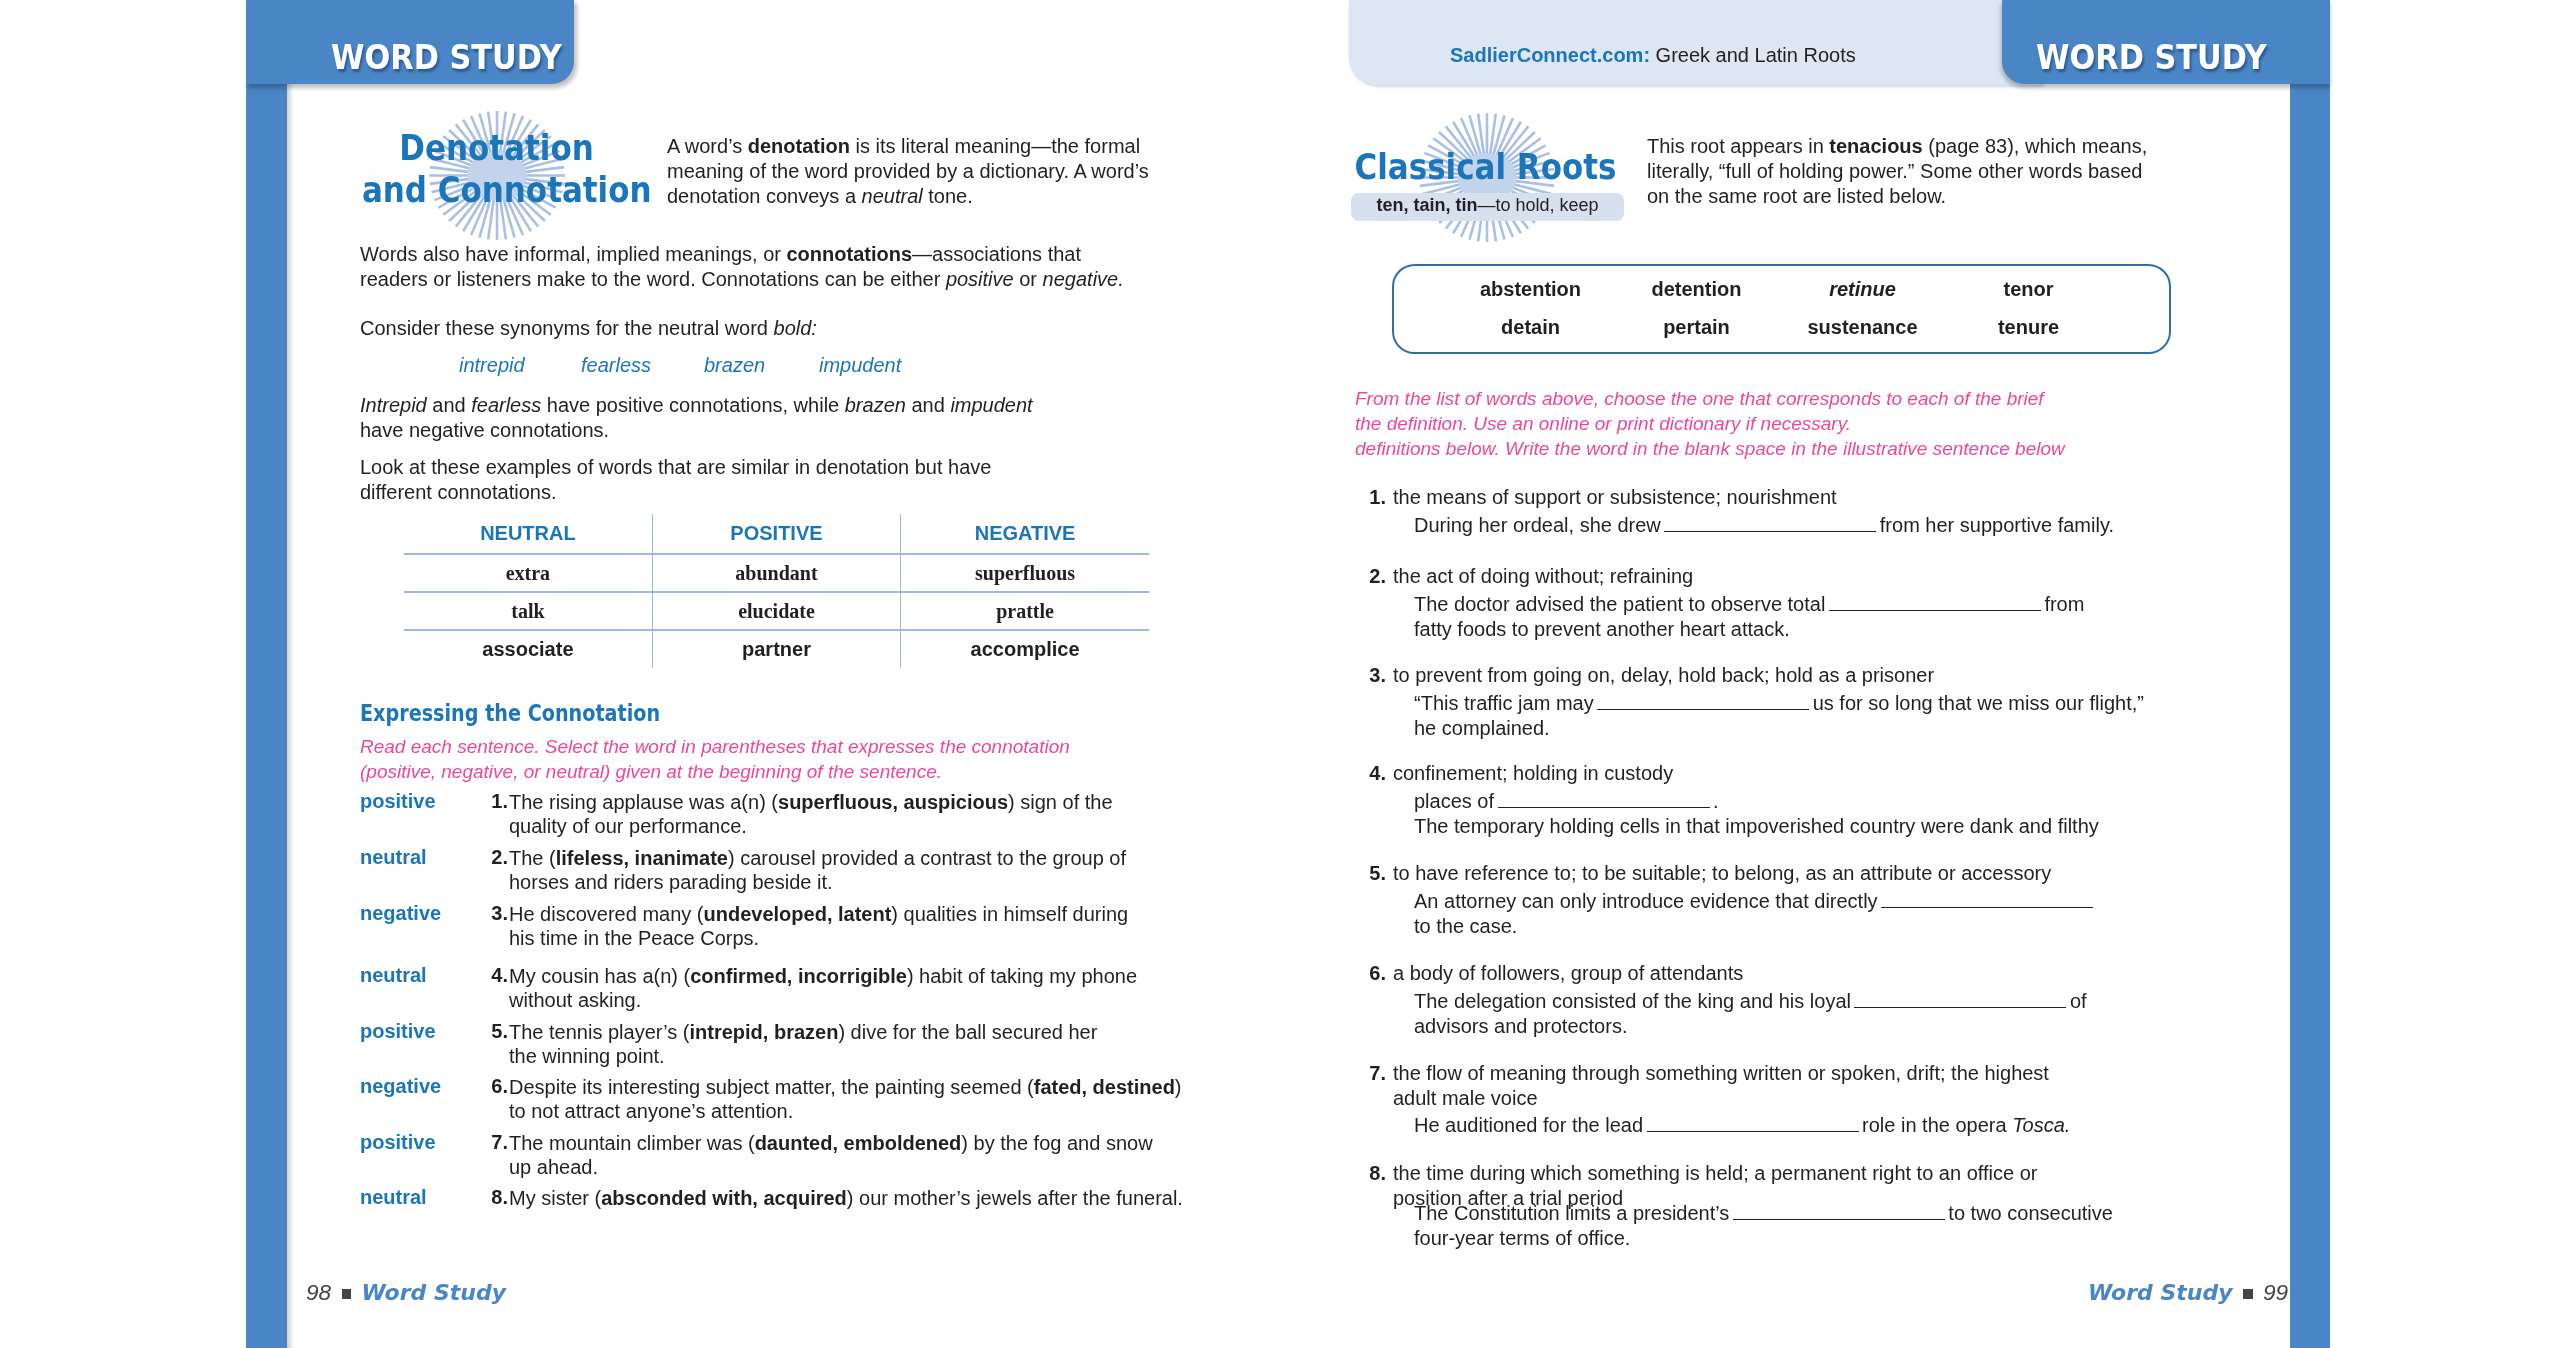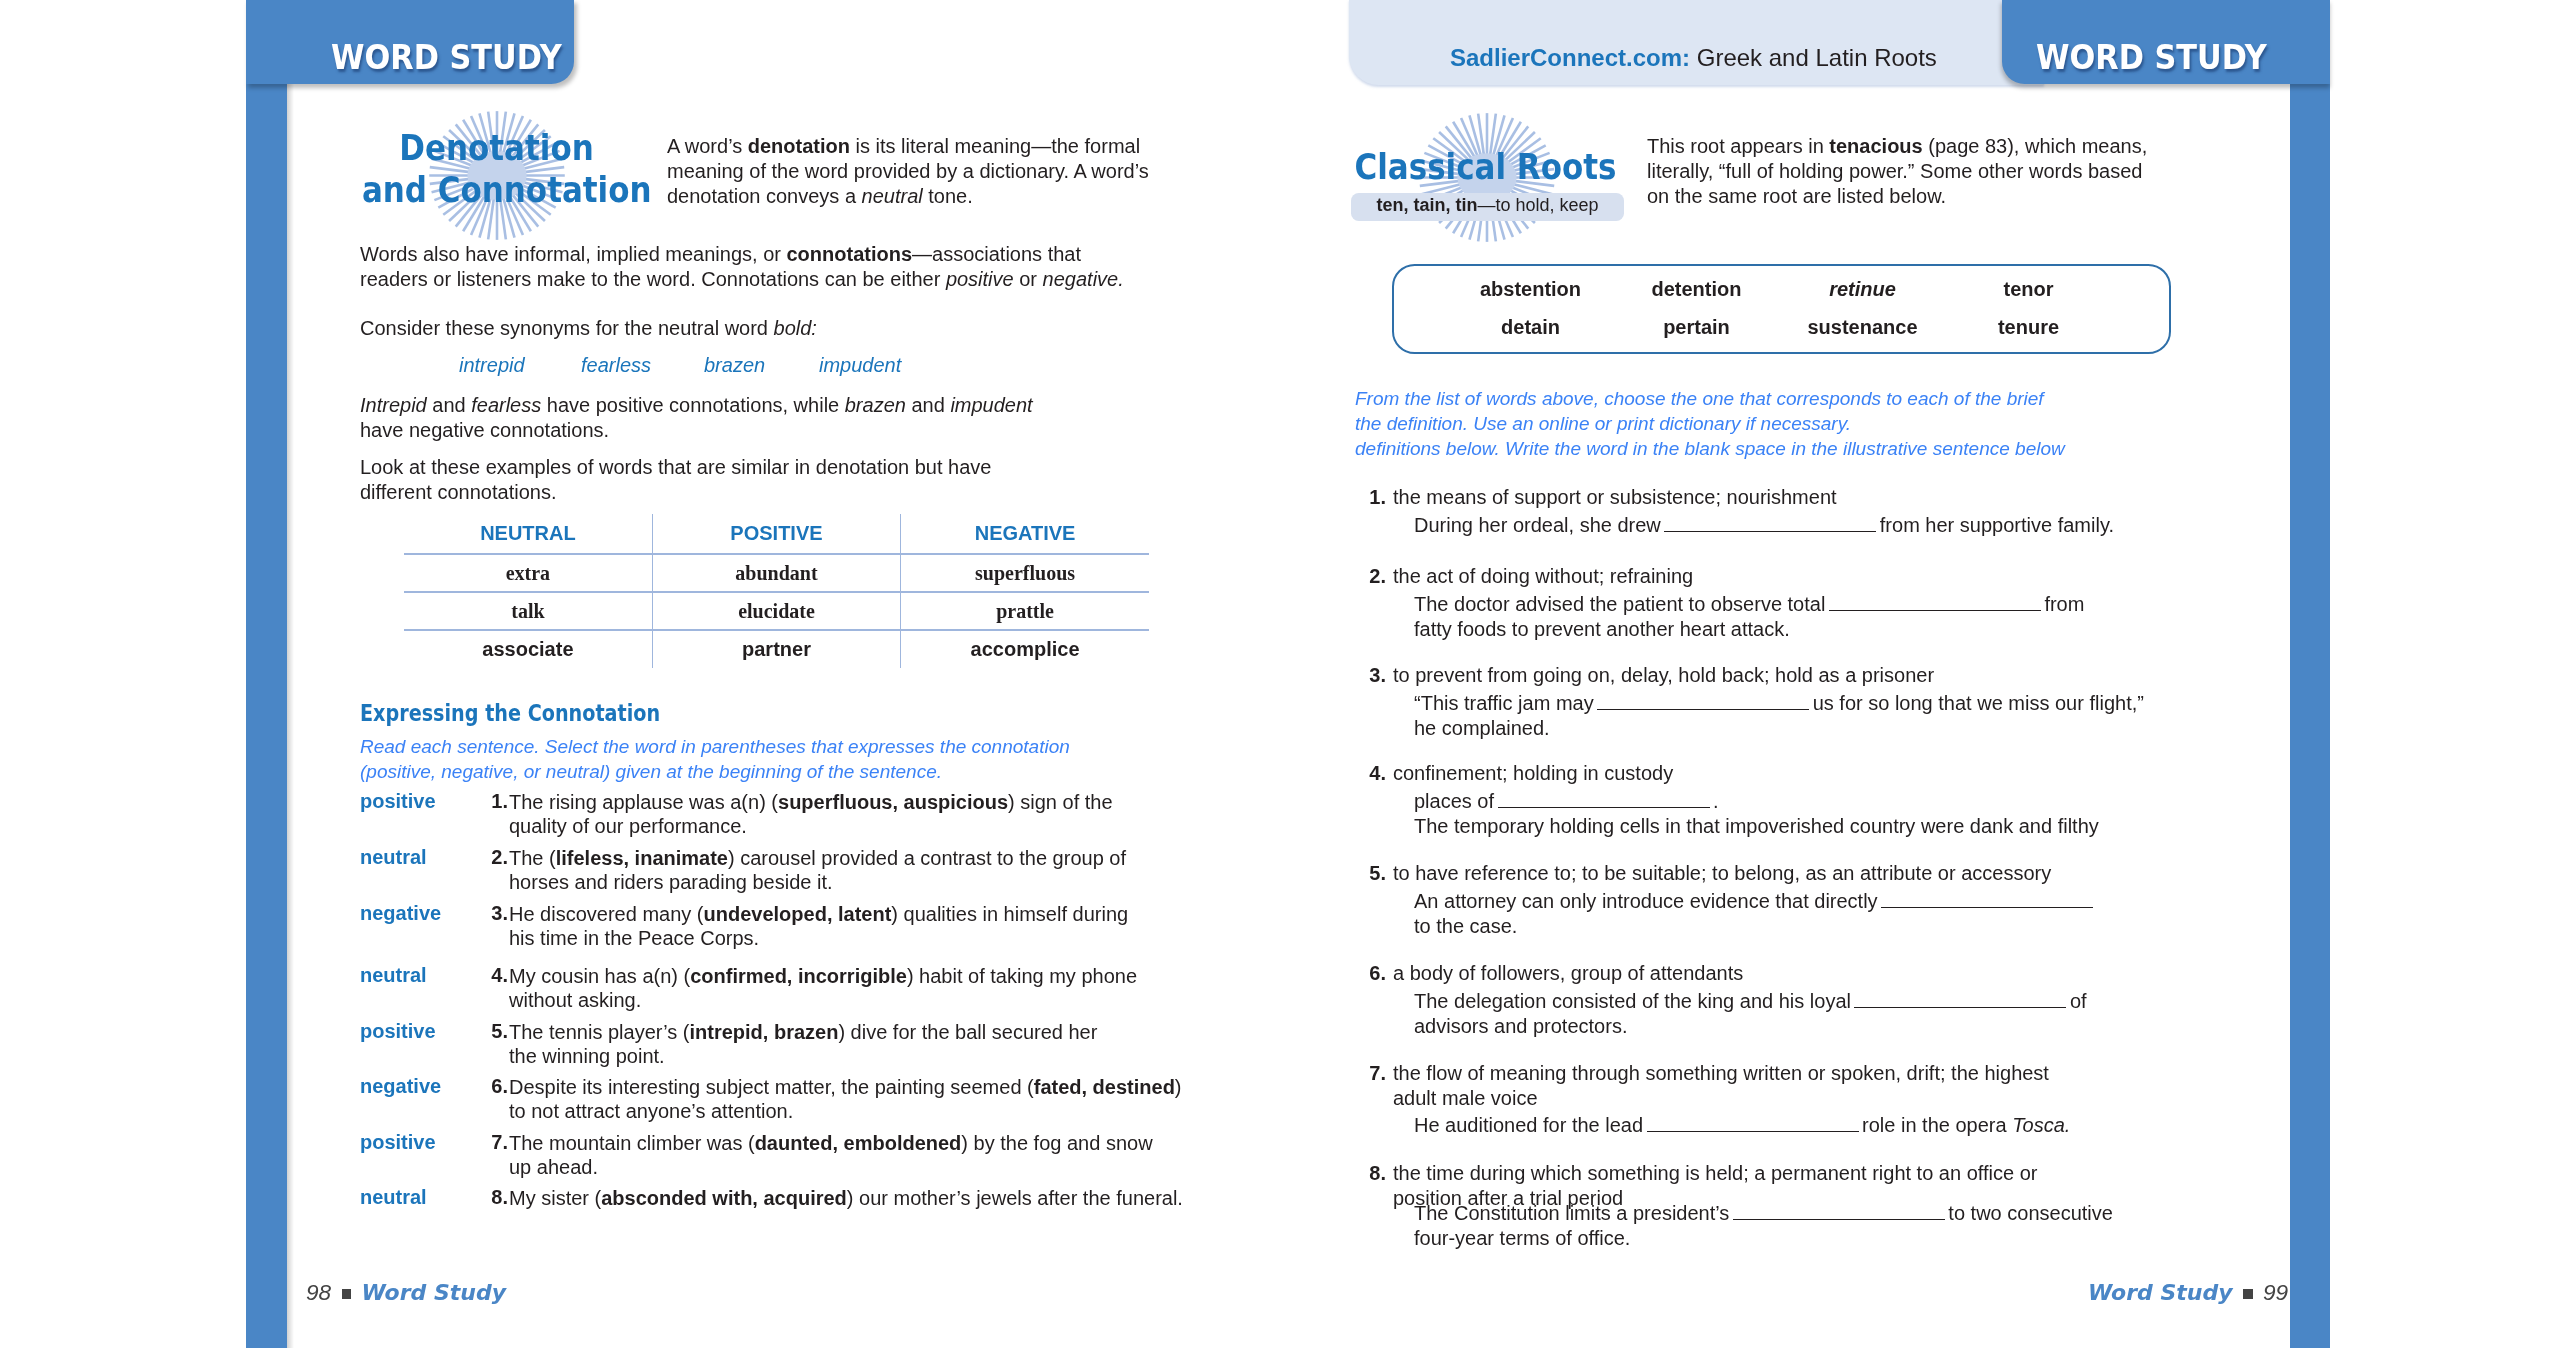--- a/index.html
+++ b/index.html
@@ -12,21 +12,21 @@
   .band-left { left: 246px; top: 0; width: 41px; height: 1349px; background: #4a86c6; }
   .tab-left { left: 246px; top: 0; width: 328px; height: 84px; background: #4a86c6; border-bottom-right-radius: 22.6px; box-shadow: 2.6px 3.5px 4.3px rgba(0,0,0,0.25); }
   .band-left-shadow { left: 287px; top: 84px; width: 7px; height: 1265px; background: linear-gradient(to right, rgba(0,0,0,0.18), rgba(0,0,0,0)); }
 
   .band-right { left: 2290px; top: 0; width: 40px; height: 1349px; background: #4a86c6; }
   .tab-right { left: 2002px; top: 0; width: 328px; height: 84px; background: #4a86c6; border-bottom-left-radius: 22.6px; box-shadow: -0.9px 3.5px 4.3px rgba(0,0,0,0.25); }
   .header-right { left: 1349px; top: 0; width: 695px; height: 85px; background: #dde6f3; border-bottom-left-radius: 29.5px; box-shadow: 0 1.7px 2.6px rgba(120,150,200,0.35); }
 
   .tab-title { font-family: "DejaVu Sans", sans-serif; font-weight: bold; color: #ffffff; font-size: 33px; letter-spacing: 0px; text-shadow: 1.7px 2.6px 2.6px rgba(20,50,100,0.55); transform: scaleX(0.92); transform-origin: left center; white-space: nowrap; }
 
-  .site-line { font-size: 24px; white-space: nowrap; }
+  .site-line { font-size: 20px; white-space: nowrap; }
   .site-line .site { color: #1b75bb; font-weight: bold; }
 
   
   .burst { pointer-events: none; }
   .burst line { stroke: #a9bfe3; stroke-width: 3; }
 
   .display-title { font-family: "DejaVu Sans", sans-serif; font-weight: bold; color: #1b75bb; text-align: center; white-space: nowrap; transform: scaleX(0.86); }
 
   .body-text { font-size: 20px; line-height: 25px; color: #231f20; }
   .body-text b { font-weight: bold; }
@@ -35,21 +35,21 @@
   
   .ctable { left: 404px; top: 514px; width: 745px; border-collapse: collapse; }
   .ctable th { color: #1b75bb; font-size: 20px; font-weight: bold; height: 40px; width: 248px; text-align: center; }
   .ctable td { font-size: 20px; font-weight: bold; height: 38px; text-align: center; }
   .ctable th, .ctable td { border-left: 1.7px solid #9fb6dd; }
   .ctable th:first-child, .ctable td:first-child { border-left: none; }
   .ctable thead tr { border-bottom: 2.6px solid #9fb6dd; }
   .ctable tbody tr.sep { border-bottom: 2.6px solid #9fb6dd; font-family: Liberation Serif, serif; }
 
   .section-head { font-family: "DejaVu Sans", sans-serif; font-weight: bold; color: #1b75bb; font-size: 23.4px; white-space: nowrap; transform: scaleX(0.82); transform-origin: left center; }
-  .instr { font-style: italic; font-size: 19px; line-height: 25px; color: #3b82f6; }
+  .instr { font-style: italic; font-size: 19px; line-height: 25px; color: #ec4899; }
 
   .ex-row { position: absolute; left: 360px; width: 860px; }
   .ex-label { position: absolute; left: 0; top: 0; color: #1b75bb; font-weight: bold; font-size: 20px; }
   .ex-num { position: absolute; left: 122px; top: 0; width: 26px; text-align: right; font-weight: bold; font-size: 20px; }
   .ex-text { position: absolute; left: 149px; top: 0; width: 712px; font-size: 20px; line-height: 24px; }
   .ex-text b { font-weight: bold; }
 
   
   .wordbox { left: 1392px; top: 264px; width: 779px; height: 90px; border: 2.6px solid #2e6fa9; border-radius: 22.6px; }
   .wb-word { position: absolute; font-size: 20px; font-weight: bold; width: 165px; text-align: center; }

